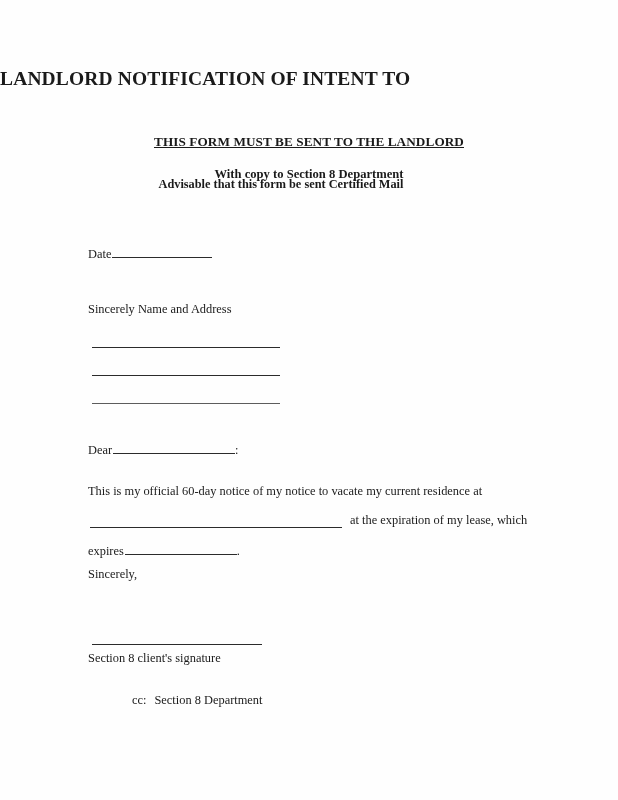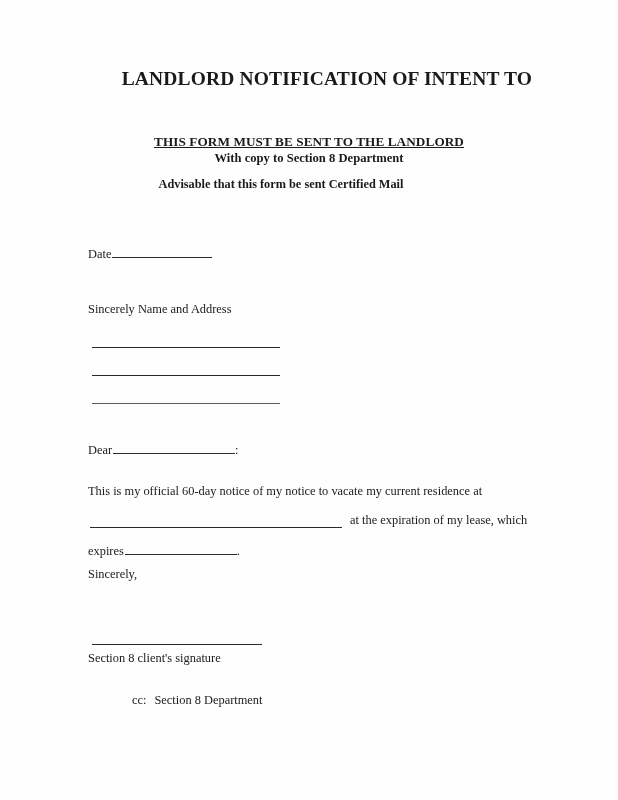--- a/index.html
+++ b/index.html
@@ -22,21 +22,21 @@
     height: 800px;
     background: #fefefe;
   }
 
   
   .title-block {
     position: absolute;
     top: 66px;
     left: 0;
     width: 532px;
-    text-align: right;
+    text-align: left;
   }
   .doc-title {
     font-size: 19.5px;
     font-weight: bold;
     line-height: 1.33;
     letter-spacing: 0.15px;
     margin: 0;
   }
 
   .subhead-block {
@@ -51,21 +51,21 @@
     font-weight: bold;
     line-height: 1.27;
     margin: 0;
     letter-spacing: 0.1px;
     text-decoration: underline;
   }
   .subhead-2 {
     font-size: 12.6px;
     font-weight: bold;
     line-height: 1.27;
-    margin: 0;
+    margin: 16px;
   }
   .advisable {
     position: absolute;
     top: 177px;
     left: 0;
     width: 562px;
     text-align: center;
     font-size: 12.3px;
     font-weight: bold;
     margin: 0;

